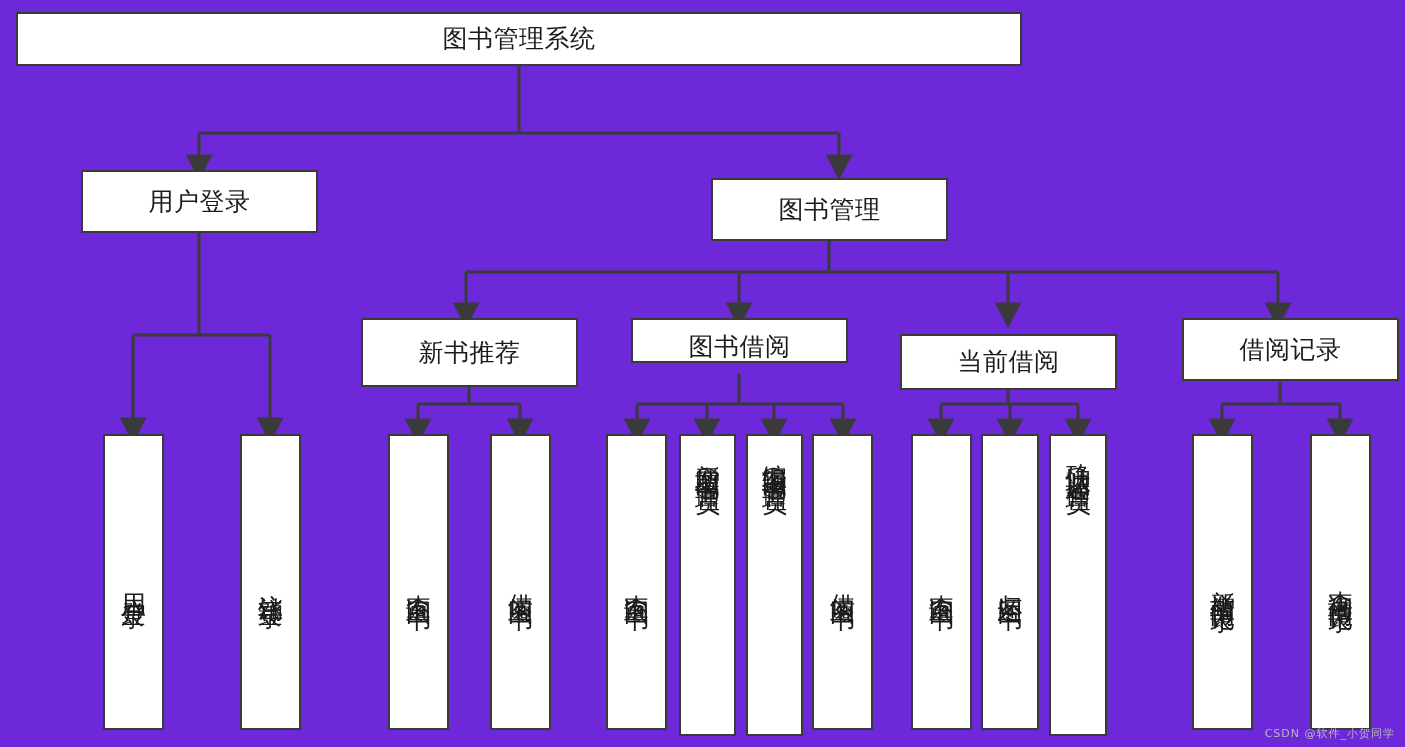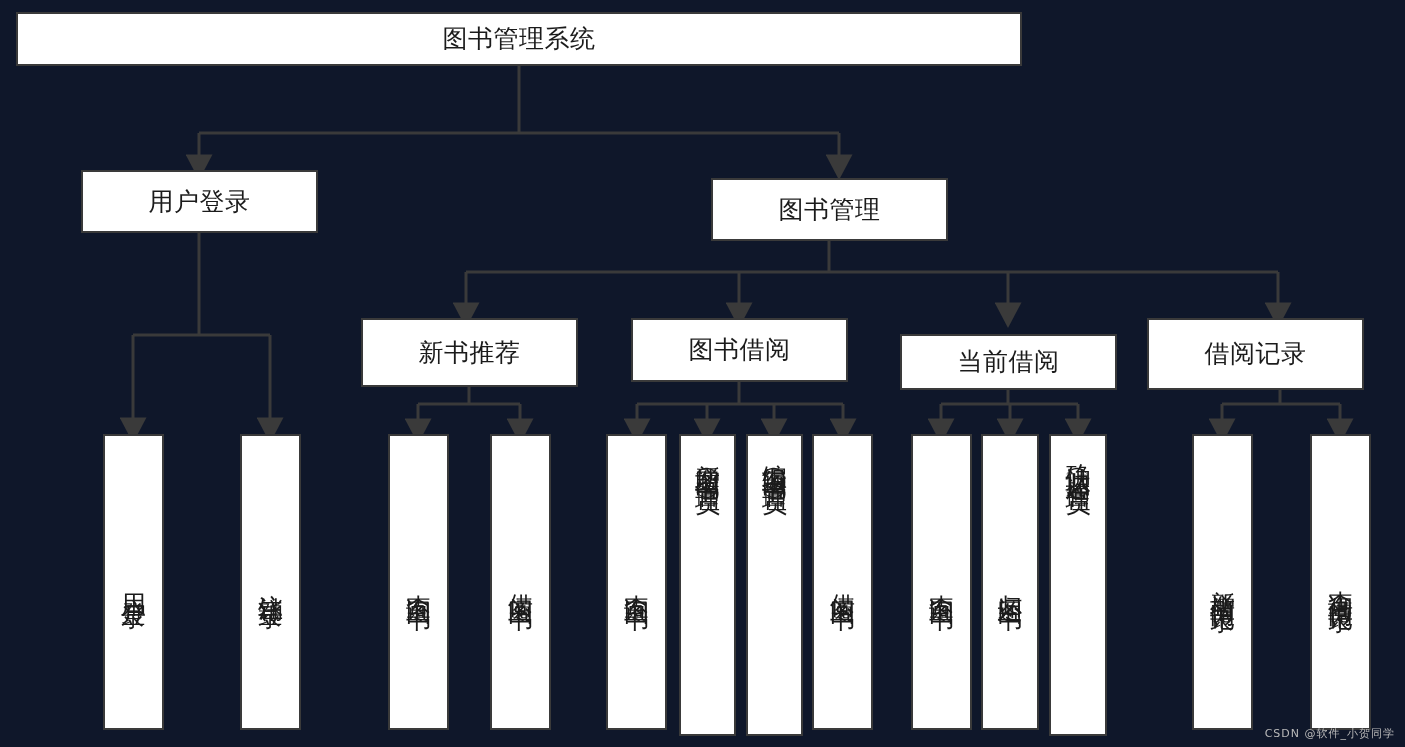--- a/index.html
+++ b/index.html
@@ -4,21 +4,21 @@
 <style>
   html, body {
     margin: 0;
     padding: 0;
     background: #ffffff;
   }
   #canvas {
     position: relative;
     width: 1405px;
     height: 747px;
-    background: #0f172a;
+    background: #6d28d9;
     font-family: "DejaVu Sans", "Liberation Sans", sans-serif;
     overflow: hidden;
   }
   #wires {
     position: absolute;
     left: 0;
     top: 0;
     width: 1405px;
     height: 747px;
     pointer-events: none;
@@ -131,27 +131,27 @@
   <div class="node horiz" style="left:81px; top:170px; width:237px; height:63px;">
     <span class="lbl">用户登录</span>
   </div>
   <div class="node horiz" style="left:711px; top:170px; width:237px; height:63px;margin-top:8px;">
     <span class="lbl">图书管理</span>
   </div>
 
   <div class="node horiz" style="left:361px; top:318px; width:217px; height:69px;">
     <span class="lbl">新书推荐</span>
   </div>
-  <div class="node horiz" style="left:631px; top:318px; width:217px; height:64px;">
+  <div class="node horiz" style="left:631px; top:318px; width:217px; height:45px;align-items:flex-end;">
     <span class="lbl">图书借阅</span>
   </div>
   <div class="node horiz" style="left:900px; top:318px; width:217px; height:56px;margin-top:16px;">
     <span class="lbl">当前借阅</span>
   </div>
-  <div class="node horiz" style="left:1147px; top:318px; width:217px; height:72px;">
+  <div class="node horiz" style="left:1182px; top:318px; width:217px; height:63px;">
     <span class="lbl">借阅记录</span>
   </div>
 
   <div class="node vert mid" style="left:103px; top:434px; width:61px; height:296px;">
     <span class="lbl">用户登录</span>
   </div>
   <div class="node vert mid" style="left:240px; top:434px; width:61px; height:296px;">
     <span class="lbl">注销登录</span>
   </div>
 

